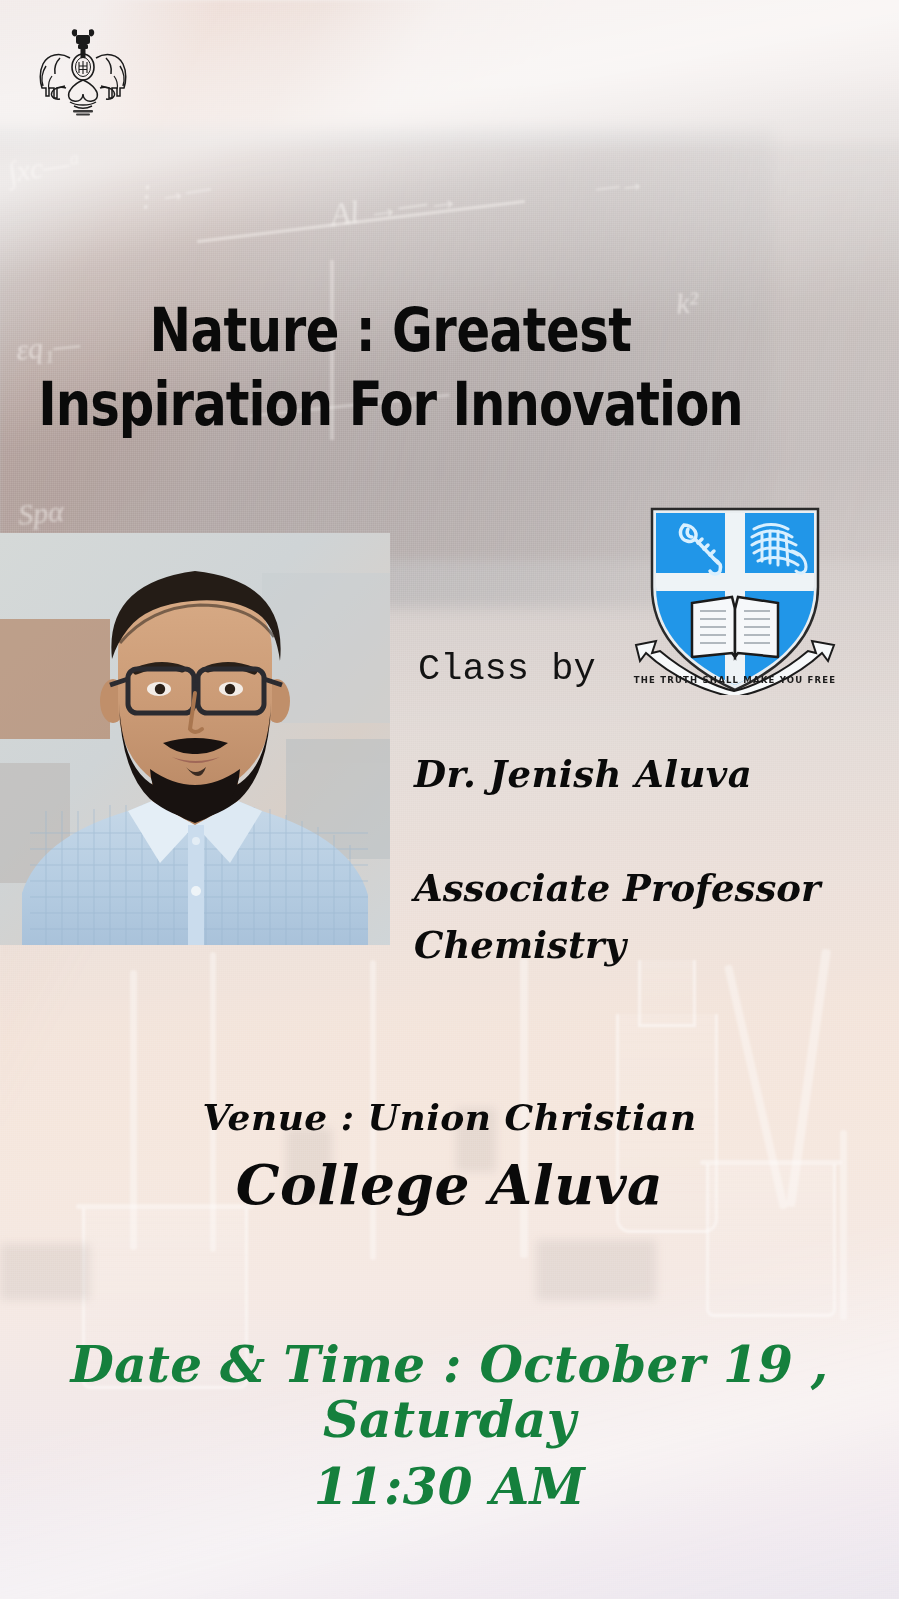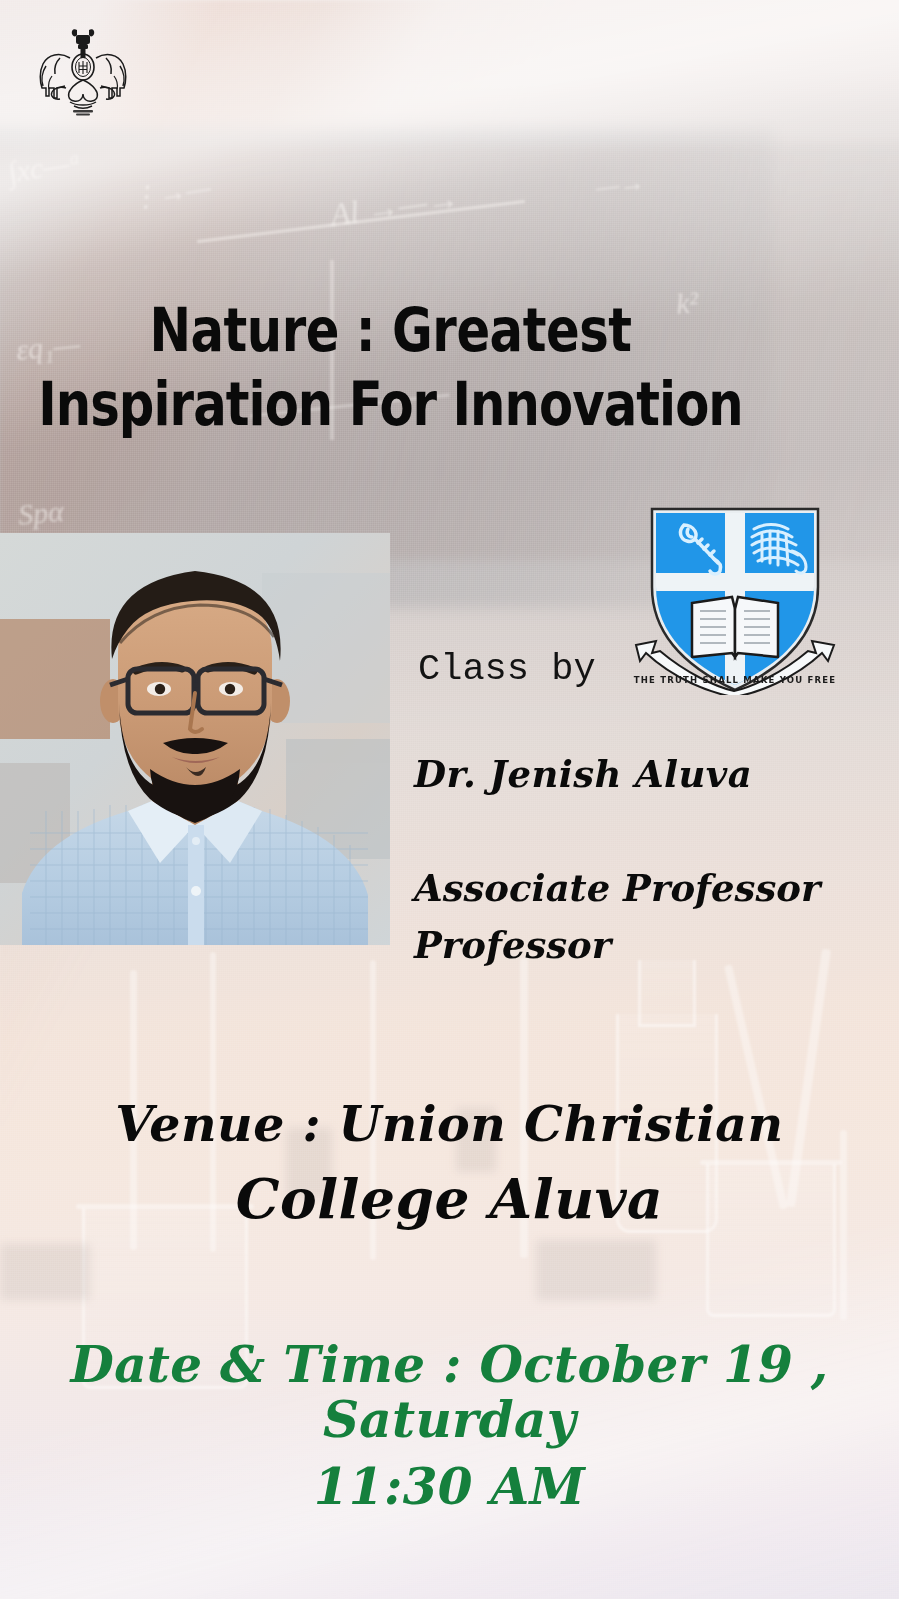--- a/index.html
+++ b/index.html
@@ -209,21 +209,21 @@
   }
   #speaker-role div{margin:0;}
 
   
   #venue{
     position:absolute;left:0;top:1098px;width:899px;text-align:center;
     font-family:"DejaVu Serif","Liberation Serif",serif;
     font-style:italic;font-weight:700;color:#0a0a0a;
     line-height:1.08;letter-spacing:.5px;
   }
-  #venue-line1{font-size:49px;}
+  #venue-line1{font-size:36px;}
   #venue-line2{font-size:55px;margin-top:18px;}
 
   
   #datetime{
     position:absolute;left:0;top:1337px;width:899px;text-align:center;
     font-family:"DejaVu Serif","Liberation Serif",serif;
     font-style:italic;font-weight:700;color:#15803d;
     line-height:1.1;letter-spacing:.3px;
   }
   #dt-line1{font-size:50px;}
@@ -472,21 +472,21 @@
           <text x="109" y="188" font-family="DejaVu Sans, sans-serif" font-size="8.5" font-weight="600" fill="#1b1b1b" text-anchor="middle" letter-spacing="1.2">THE TRUTH SHALL MAKE YOU FREE</text>
         </g>
       </svg>
     </div>
 
     <div id="classby">Class by</div>
 
     <div id="speaker-name">Dr. Jenish Aluva</div>
     <div id="speaker-role">
       <div>Associate Professor</div>
-      <div>Professor</div>
+      <div>Chemistry</div>
     </div>
 
     <div id="venue">
       <div id="venue-line1">Venue :  Union Christian</div>
       <div id="venue-line2">College Aluva</div>
     </div>
 
     <div id="datetime">
       <div id="dt-line1">Date &amp; Time  : October 19 , Saturday</div>
       <div id="dt-line2">11:30 AM</div>

